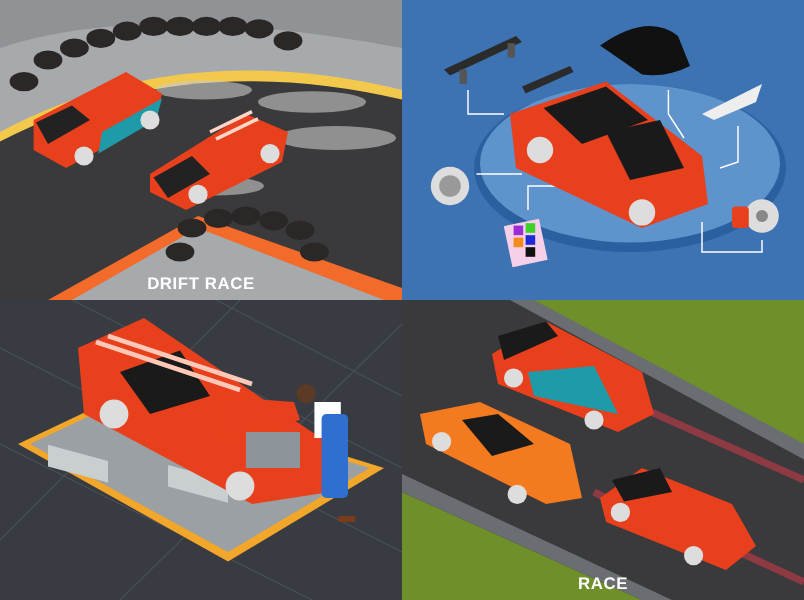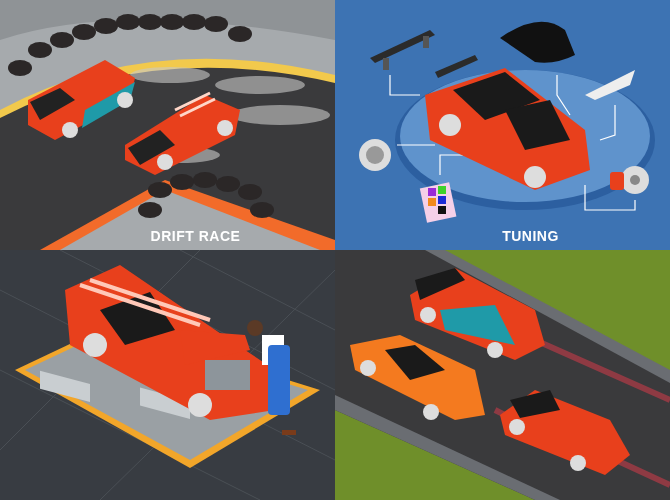--- a/index.html
+++ b/index.html
@@ -4,21 +4,21 @@
 <style>
   html,body{margin:0;padding:0;}
   body{width:670px;height:500px;overflow:hidden;background:#333;font-family:"Liberation Sans",sans-serif;}
   .grid{position:relative;width:670px;height:500px;}
   .panel{position:absolute;overflow:hidden;width:335px;height:250px;}
   .panel svg{position:absolute;left:0;top:0;width:335px;height:250px;}
   .p1{left:0;top:0;background:#8f9396;}
   .p2{left:335px;top:0;background:#3d73b3;}
   .p3{left:0;top:250px;background:#383c42;}
   .p4{left:335px;top:250px;background:#3a3a3c;}
-  .caption{position:absolute;left:0;width:335px;bottom:6px;text-align:center;color:#fff;font-weight:bold;font-size:14px;letter-spacing:0.5px;margin-left:28px;}
+  .caption{position:absolute;left:0;width:335px;bottom:6px;text-align:center;color:#fff;font-weight:bold;font-size:14px;letter-spacing:0.5px;}
 </style>
 </head>
 <body>
 
 <div class="grid">
 
   <div class="panel p1">
     <svg viewBox="0 0 335 250">
       <path d="M0,40 Q120,0 335,40 L335,250 L0,250 Z" fill="#a6aaad"></path>
       <path d="M0,110 Q150,30 335,75 L335,250 L0,250 Z" fill="#f2c94c"></path>
@@ -106,21 +106,20 @@
       </g>
       <g>
         <polygon points="90,95 170,68 250,130 255,170 200,190 95,140" fill="#e8401c"></polygon>
         <polygon points="118,90 170,72 205,100 150,120" fill="#1a1a1a"></polygon>
         <polygon points="170,110 215,100 235,140 190,150" fill="#1a1a1a"></polygon>
         <polygon points="100,72 140,55 143,60 103,78" fill="#2b2b2b"></polygon>
         <circle cx="115" cy="125" r="11" fill="#ddd"></circle>
           <circle cx="200" cy="177" r="11" fill="#ddd"></circle>
       </g>
     </svg>
-    <div class="caption">TUNING</div>
   </div>
 
   <div class="panel p3">
     <svg viewBox="0 0 335 250">
       <g stroke="#4a4f55" stroke-width="1">
         <line x1="0" y1="40" x2="335" y2="210"></line>
           <line x1="0" y1="120" x2="260" y2="250"></line>
         <line x1="60" y1="0" x2="335" y2="140"></line>
           <line x1="180" y1="0" x2="335" y2="80"></line>
         <line x1="0" y1="200" x2="200" y2="0"></line>
@@ -173,15 +172,16 @@
         <circle cx="33" cy="118" r="8" fill="#ddd"></circle>
           <circle cx="96" cy="162" r="8" fill="#ddd"></circle>
       </g>
       <g>
         <polygon points="165,165 200,140 275,170 295,205 270,225 170,185" fill="#e8401c"></polygon>
         <polygon points="175,150 215,140 225,160 185,168" fill="#1a1a1a"></polygon>
         <circle cx="182" cy="177" r="8" fill="#ddd"></circle>
           <circle cx="243" cy="213" r="8" fill="#ddd"></circle>
       </g>
     </svg>
+    <div class="caption">RACE</div>
   </div>
 
 </div>
 
 </body></html>

